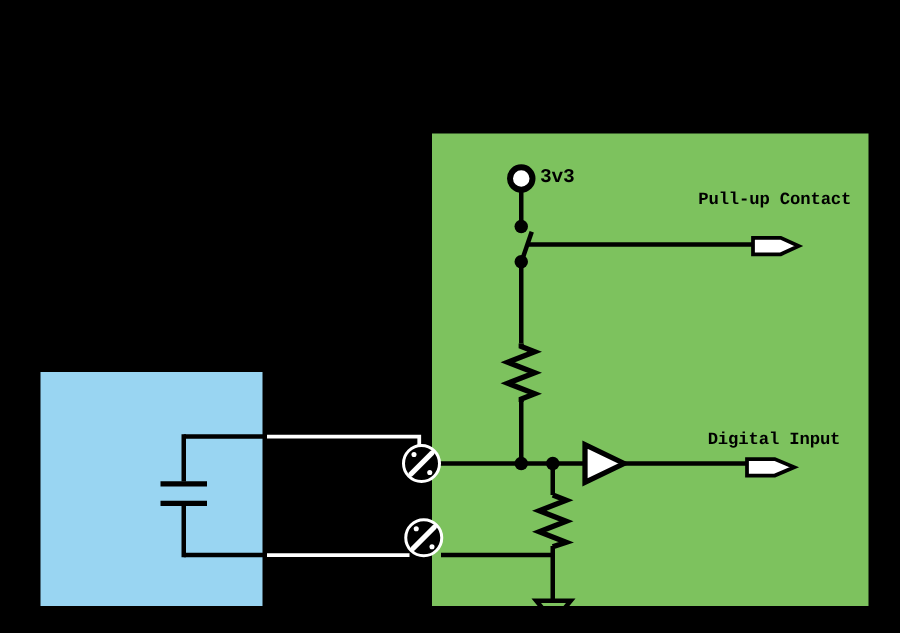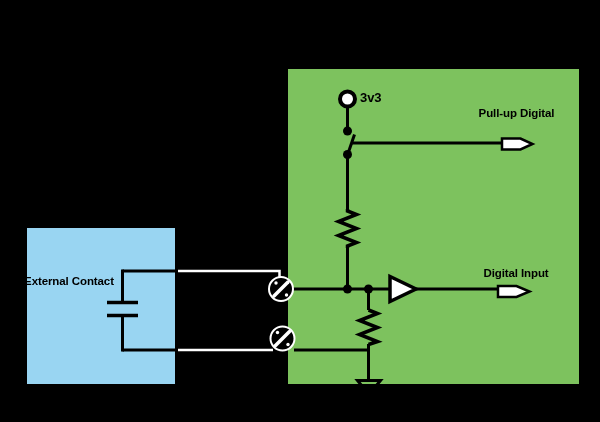--- a/index.html
+++ b/index.html
@@ -1,17 +1,17 @@
 <!DOCTYPE html>
 <html><head>
 <meta charset="utf-8">
 <style>
   html,body{margin:0;padding:0;background:#000;}
   .canvas{position:relative;width:600px;height:384px;background:#000;overflow:hidden;
-          font-family:Liberation Sans, sans-serif;}
+          font-family:Liberation Mono, monospace;margin-top:20px;}
   .canvas svg{position:absolute;left:0;top:0;}
   .lbl{position:absolute;color:#000;font-weight:700;font-size:11.5px;line-height:13px;
        letter-spacing:-0.1px;white-space:nowrap;}
   .lbl.center{text-align:center;white-space:normal;}
 </style>
 </head>
 <body>
 
 <div class="canvas">
 
@@ -77,20 +77,19 @@
       <circle cx="282.5" cy="338.5" r="12" fill="#000" stroke="#FFF" stroke-width="2"></circle>
       <line x1="275.5" y1="345.5" x2="289.5" y2="331.5" stroke="#FFF" stroke-width="3.5" stroke-linecap="round"></line>
       <circle cx="277.5" cy="332.5" r="1.7" fill="#FFF"></circle>
       <circle cx="288" cy="344.5" r="1.7" fill="#FFF"></circle>
     </g>
   </svg>
 
   <div class="lbl" style="left:360px;top:91px;font-size:13px;">3v3</div>
 
   <div class="lbl center" style="left:440px;top:107px;width:153px;">
-    <div>Pull-up Digital</div>
+    <div>Pull-up Contact</div>
   </div>
 
   <div class="lbl center" style="left:440px;top:267px;width:152px;">Digital Input</div>
 
-  <div class="lbl center" style="left:22px;top:275px;width:94px;">External Contact</div>
 
 </div>
 
 </body></html>

